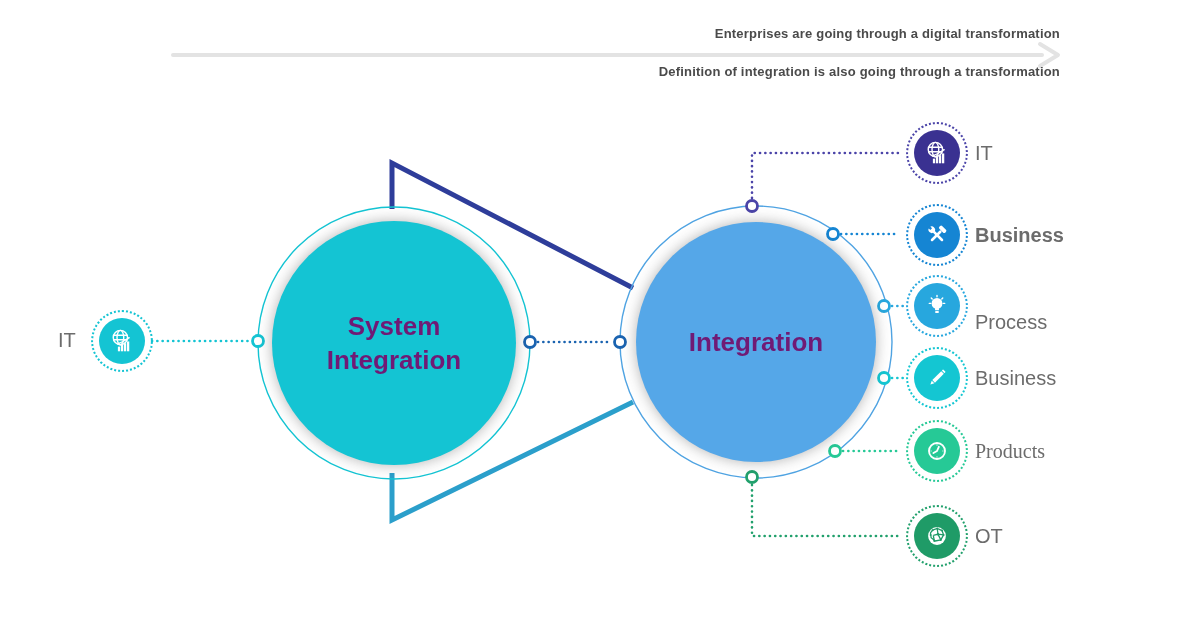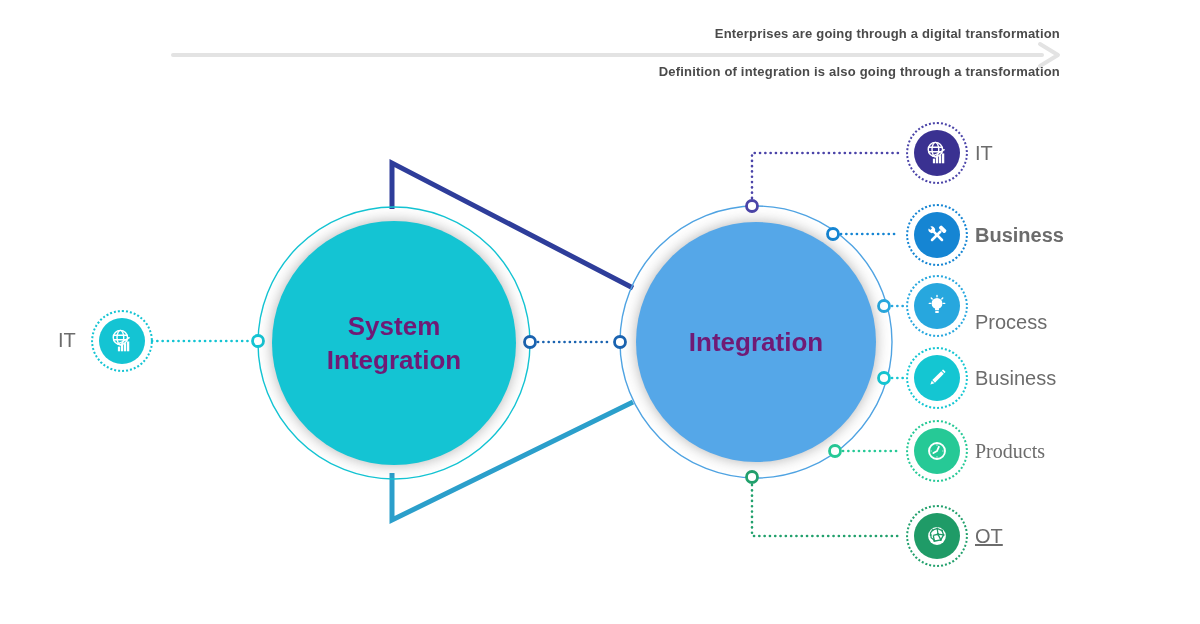--- a/index.html
+++ b/index.html
@@ -37,21 +37,21 @@
   .b-products{left:906px;top:420px;}
   .b-ot{left:906px;top:505px;}
 
   
   .row-label{position:absolute;left:975px;font-size:20px;font-weight:500;color:#6C6C6C;}
   .l-it{top:142px;}
   .l-business{top:224px;font-weight:bold;}
   .l-process{top:311px;}
   .l-services{top:367px;}
   .l-products{top:440px;font-family:Liberation Serif, serif;}
-  .l-ot{top:525px;text-decoration:underline;}
+  .l-ot{top:525px;}
   .left-it-label{position:absolute;left:58px;top:329px;font-size:20px;font-weight:500;color:#6C6C6C;}
 
   
   .ring{fill:none;stroke-width:1.4;}
   .thick{fill:none;stroke-width:5;stroke-linejoin:miter;}
   .dotted{fill:none;stroke-width:2.6;stroke-dasharray:0.1 5.2;stroke-linecap:round;}
   .node{fill:#ffffff;stroke-width:2.8;}
   .arrowline{fill:none;stroke-width:4;stroke-linecap:round;stroke-linejoin:round;}
 </style>
 </head>

